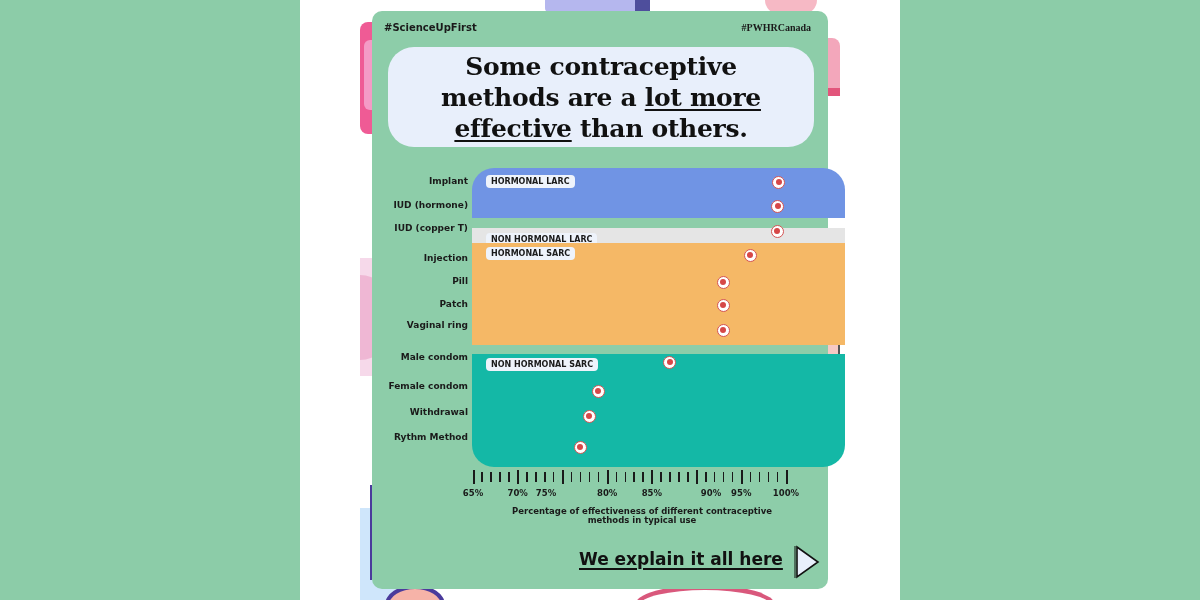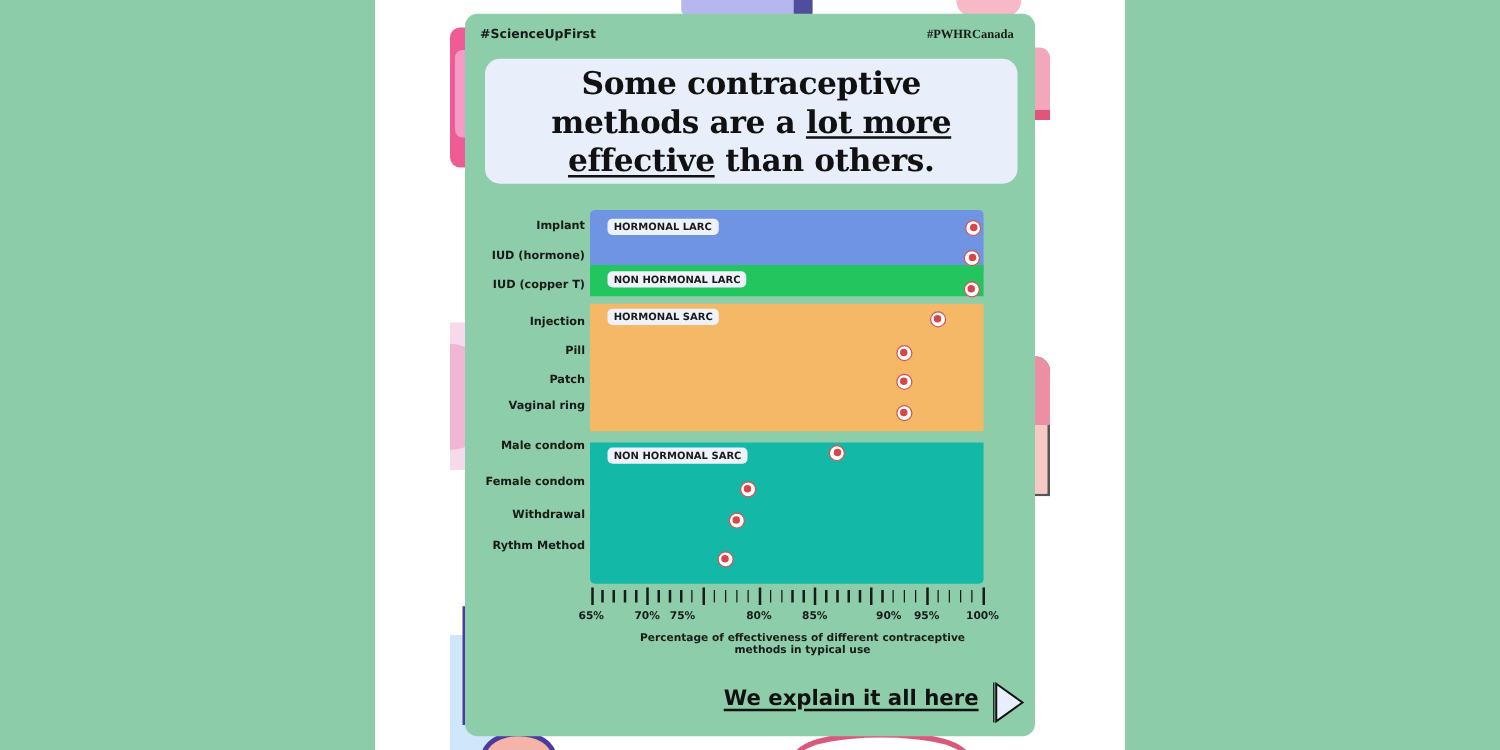--- a/index.html
+++ b/index.html
@@ -37,33 +37,33 @@
     background: #8dcda9; border-radius: 10px;
   }
   .hashtag {
     position: absolute; top: 11px; font-size: 10px; font-weight: bold; color: #1a1a1a;
     font-family: "DejaVu Sans", sans-serif;
   }
   .hashtag-left { left: 12px; }
   .hashtag-right { right: 17px; font-family: Liberation Serif, serif; }
   .title-box {
     position: absolute; left: 16px; top: 36px; width: 426px; height: 100px;
-    background: #e8effb; border-radius: 12px;
+    background: #e8effb; border-radius: 26px;
     display: flex; align-items: center; justify-content: center; text-align: center;
   }
   .title-text {
     font-family: "DejaVu Serif", serif; font-weight: bold; font-size: 25px; line-height: 31px;
     color: #111; letter-spacing: -0.3px;
   }
   .title-text u { text-decoration: underline; text-decoration-thickness: 2px; text-underline-offset: 3px; }
 
   
   .chart {
-    position: absolute; left: 100px; top: 157px; width: 315px; height: 299px;
-    border-radius: 4px; overflow: hidden;
+    position: absolute; left: 100px; top: 157px; width: 373px; height: 299px;
+    border-radius: 22px; overflow: hidden;
   }
   .band { position: absolute; left: 0; width: 100%; }
   .band-tag {
     position: absolute; left: 14px; background: #eef3fb; border-radius: 4px;
     font-size: 8px; font-weight: bold; color: #1a1a1a; padding: 2px 5px; white-space: nowrap;
   }
   .dot {
     position: absolute; width: 13px; height: 13px; margin-left: -6.5px; margin-top: -6.5px;
     border-radius: 50%; background: #ffffff; border: 1.5px solid #d45454;
     display: flex; align-items: center; justify-content: center;
@@ -141,21 +141,21 @@
       <div class="row-label" style="top: 346px;">Male condom</div>
       <div class="row-label" style="top: 375px;">Female condom</div>
       <div class="row-label" style="top: 401px;">Withdrawal</div>
       <div class="row-label" style="top: 426px;">Rythm Method</div>
     </div>
 
   <div class="chart" id="chart">
       <div class="band" style="top: 0px; height: 50px; background: rgb(112, 148, 228);">
         <span class="band-tag" style="top: 7px;">HORMONAL LARC</span>
       </div>
-      <div class="band" style="top: 44px; height: 25px; background: #22c55e;">
+      <div class="band" style="top: 60px; height: 25px; background: #e5e5e5;">
         <span class="band-tag" style="top: 5px;">NON HORMONAL LARC</span>
       </div>
       <div class="band" style="top: 75px; height: 102px; background: rgb(245, 184, 102);">
         <span class="band-tag" style="top: 4px;">HORMONAL SARC</span>
       </div>
       <div class="band" style="top: 186px; height: 122px; background: #14b8a6;">
         <span class="band-tag" style="top: 4px;">NON HORMONAL SARC</span>
       </div>
       <div class="dot" style="left: 306.846px; top: 14px;"></div>
       <div class="dot" style="left: 305.951px; top: 38px;"></div>

